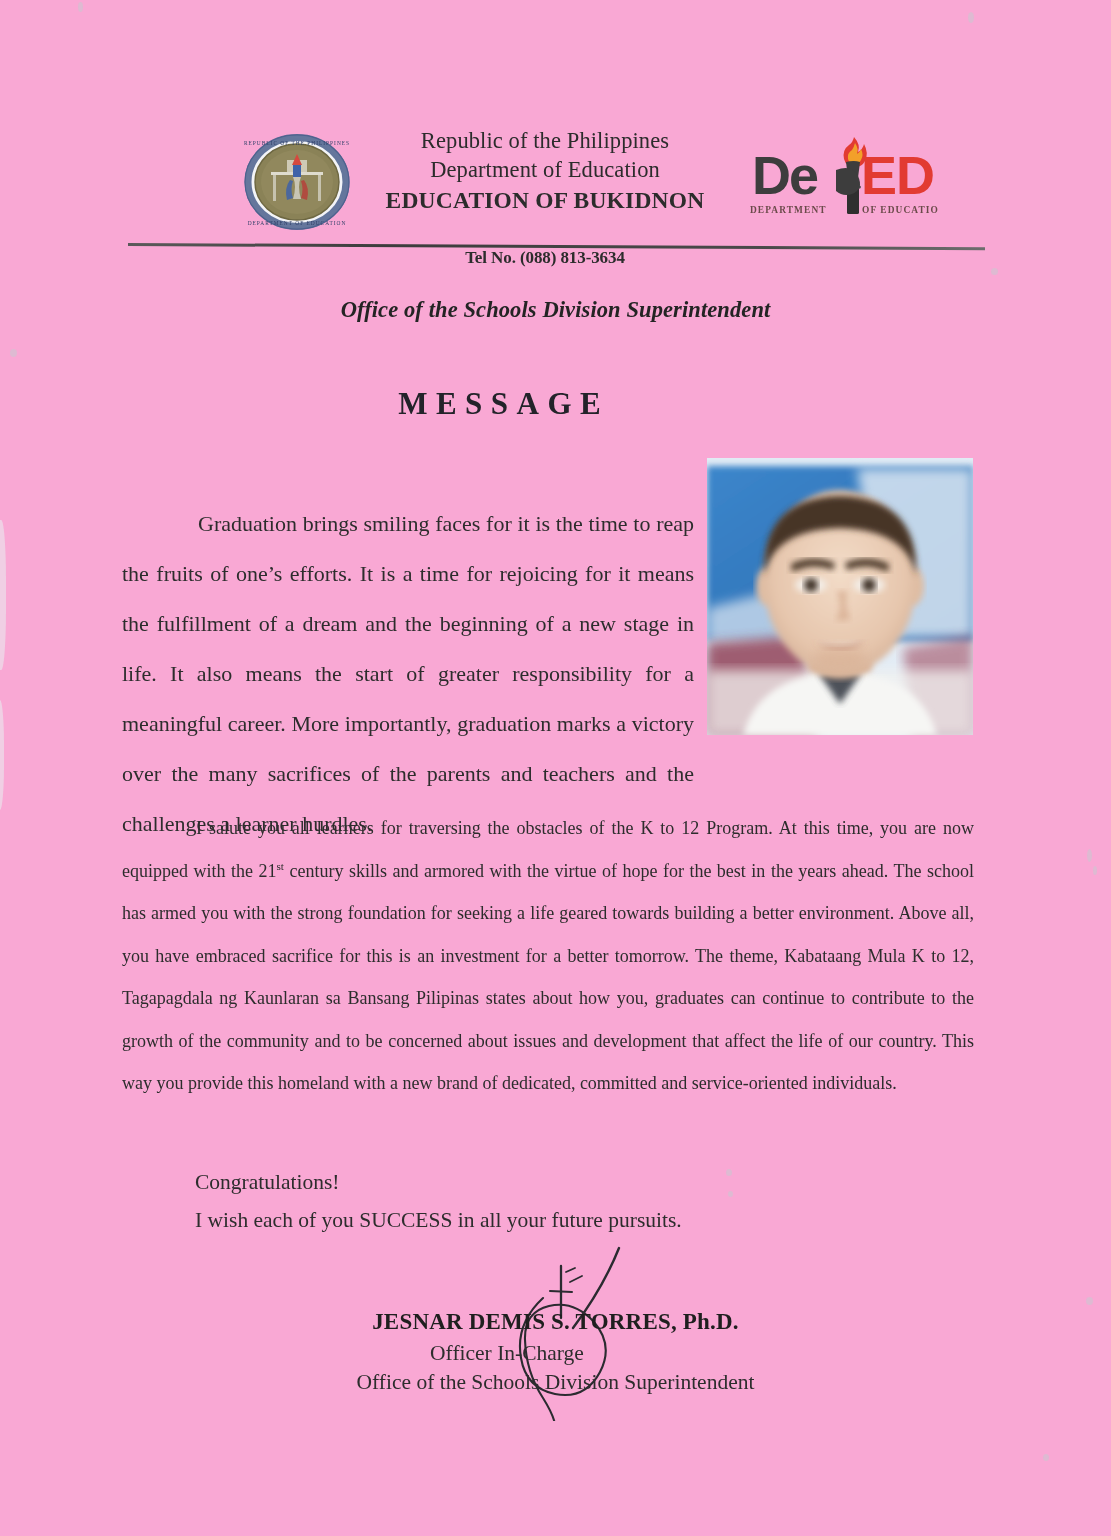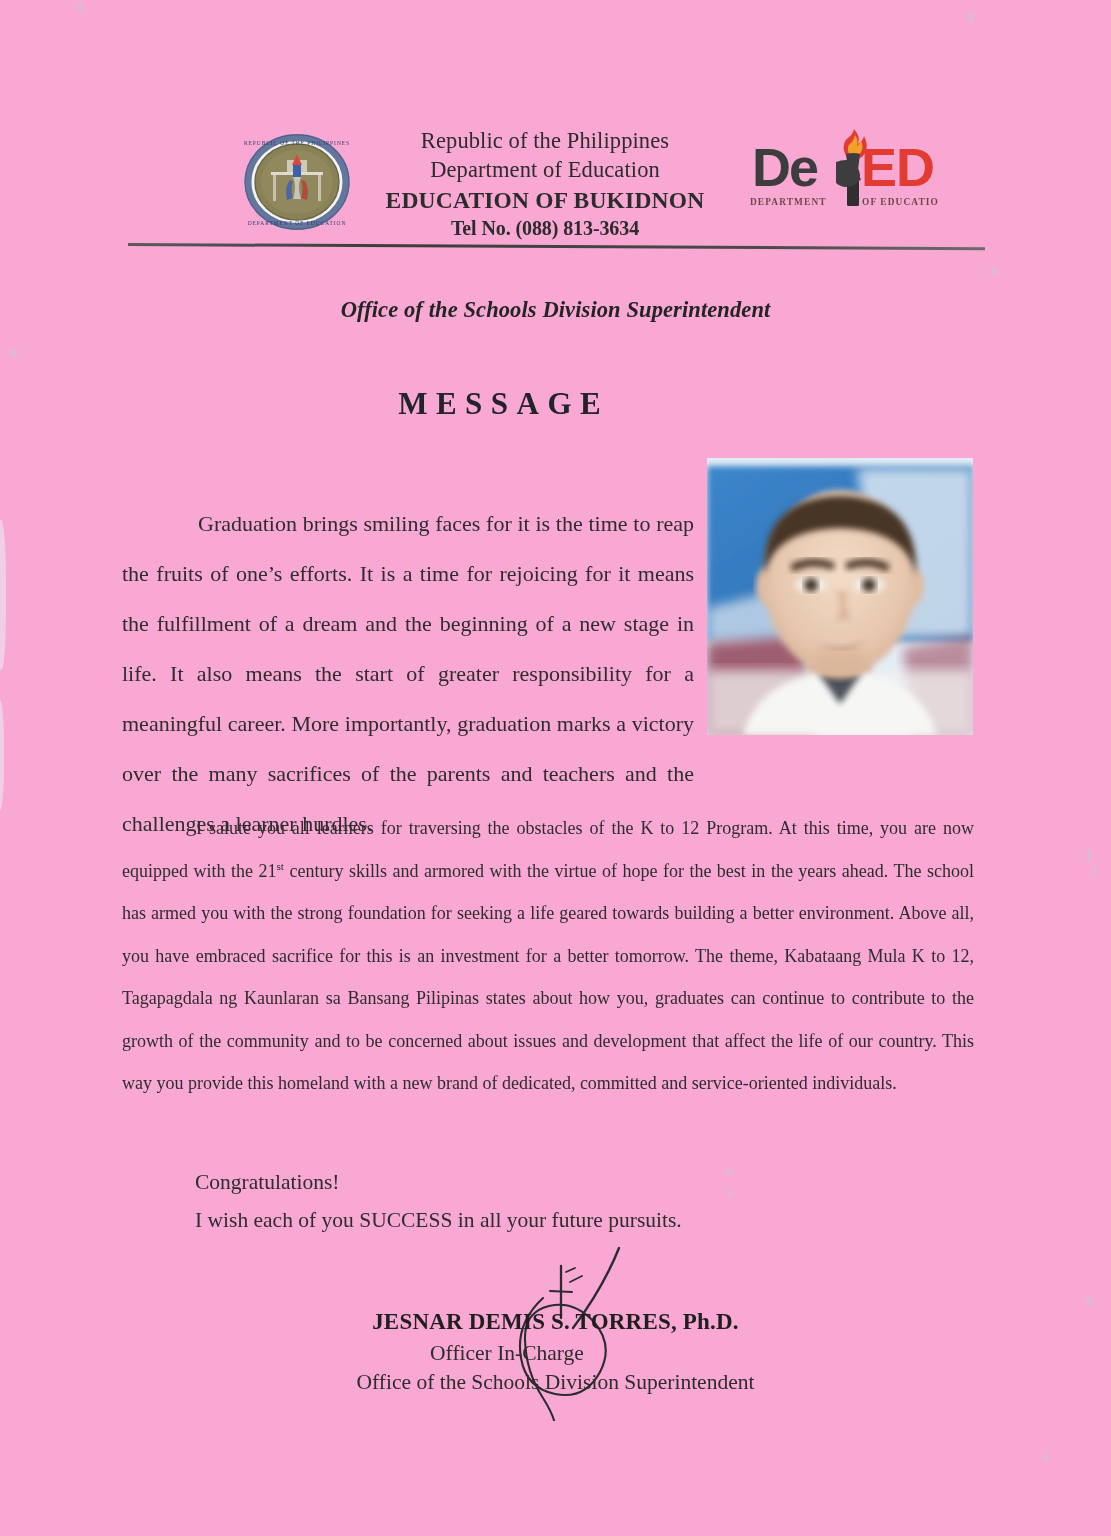--- a/index.html
+++ b/index.html
@@ -56,28 +56,29 @@
     font-size: 22.5px;
     letter-spacing: .1px;
     color: #2c2c2c;
   }
   .agency-line.strong {
     font-weight: bold;
     font-size: 23.5px;
     letter-spacing: .2px;
   }
   .agency-line.tel {
-    font-size: 20px;
+    font-size: 17px;
     font-weight: bold;
     letter-spacing: -.1px;
+    margin-top: 32px;
   }
 
   .deped-logo {
     position: absolute;
-    left: 748px; top: 14px;
+    left: 748px; top: 22px;
     width: 190px; height: 86px;
   }
 
   .rule {
     position: absolute;
     left: 128px; top: 243px;
     width: 857px; height: 3px;
     background: linear-gradient(to right, #5a5a5a, #3c3c3c 30%, #4a4a4a 75%, #6d6d6d);
     transform: rotate(0.28deg);
     transform-origin: left center;

